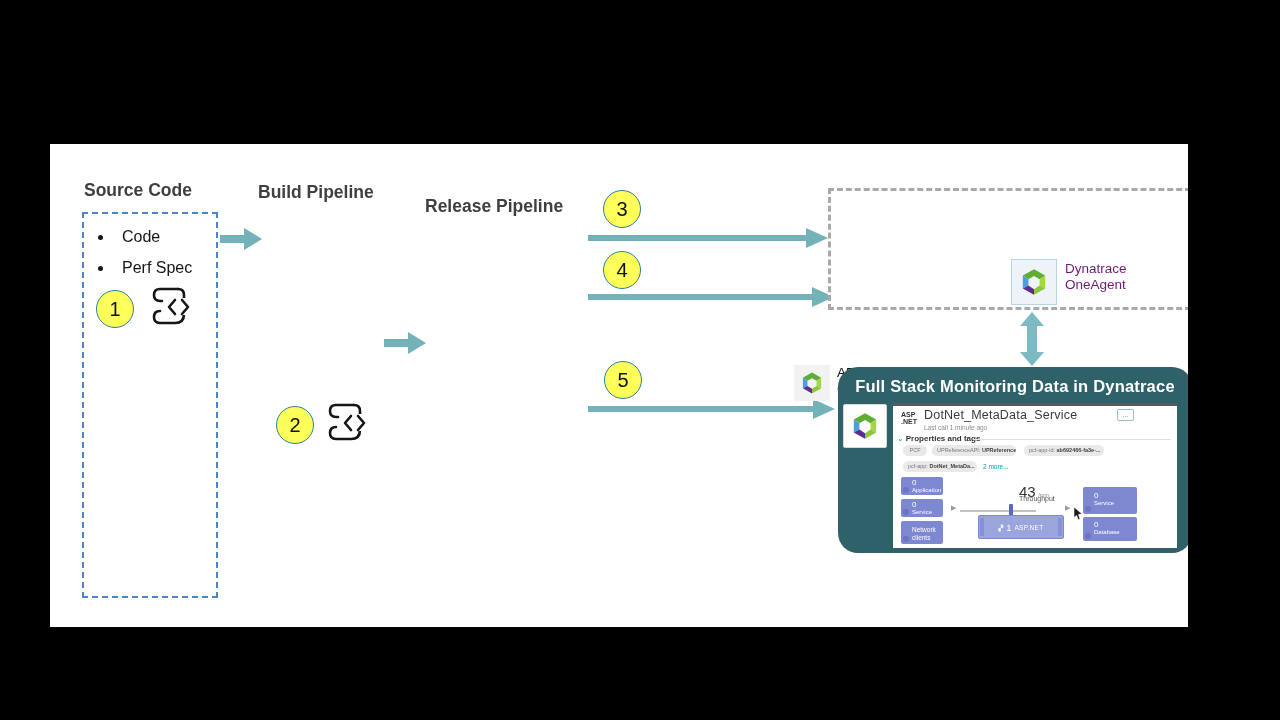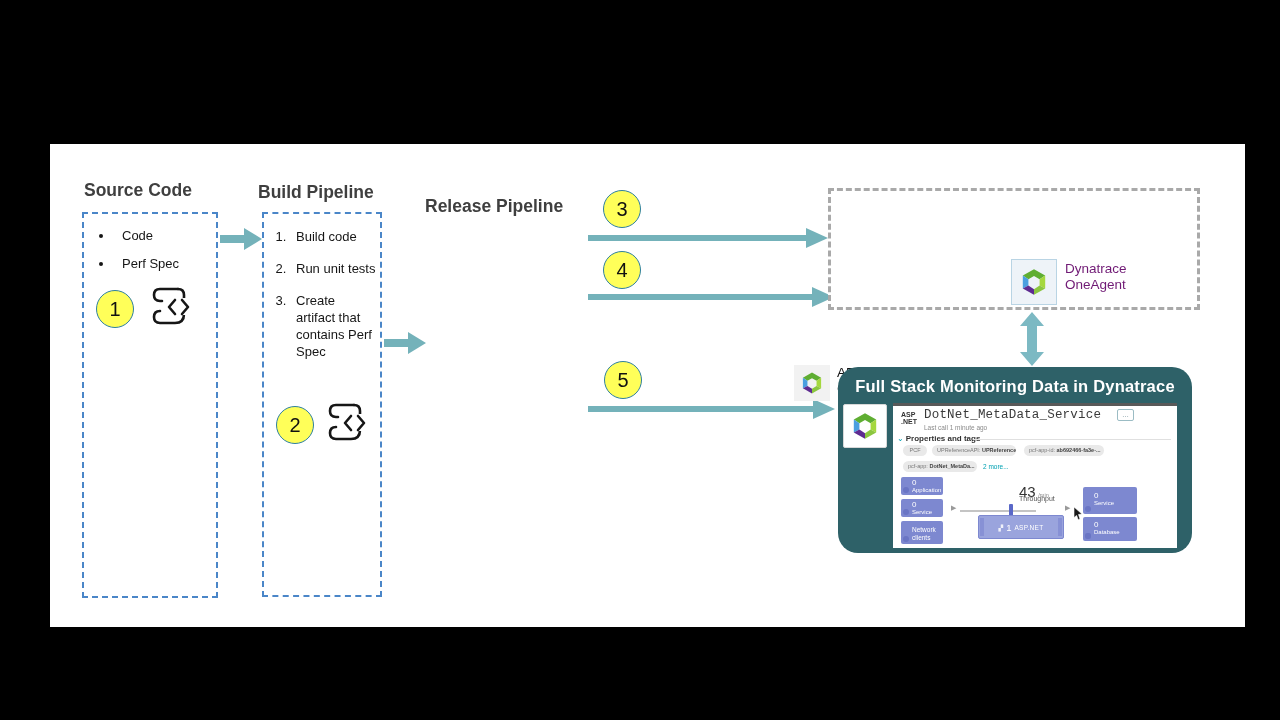--- a/index.html
+++ b/index.html
@@ -1,24 +1,24 @@
 <!DOCTYPE html>
 <html><head>
 <meta charset="utf-8">
 <style>
   html,body{margin:0;padding:0;background:#000;}
   *{box-sizing:border-box;}
-  #stage{position:relative;width:1280px;height:720px;background:#000;overflow:hidden;
+  #stage{position:relative;width:1188px;height:720px;background:#000;overflow:hidden;
          font-family:"Liberation Sans",sans-serif;}
   #canvas{position:absolute;left:50px;top:144px;width:1195px;height:483px;background:#fff;}
 
   .col-title{position:absolute;font-size:17.5px;font-weight:bold;color:#3f3f3f;white-space:nowrap;}
   .dash-box{position:absolute;border:2px dashed #4a86c8;background:#fff;}
 
-  .bullet-list{margin:0;padding:14px 6px 0 30px;font-size:13px;color:#161616;}
+  .bullet-list{margin:0;padding:14px 6px 0 30px;font-size:16px;color:#161616;}
   .bullet-list li{margin-bottom:13px;padding-left:8px;}
   .num-list{margin:0;padding:14px 4px 0 26px;font-size:13px;color:#161616;line-height:17px;}
   .num-list li{margin-bottom:15px;padding-left:6px;}
   .num-list li.gap-lg{margin-bottom:44px;}
   .num-list li.gap-xl{margin-bottom:60px;}
 
   .badge{position:absolute;width:38px;height:38px;border-radius:50%;background:#ffff59;
          border:1.6px solid #2e7f9e;color:#111;font-size:20px;display:flex;
          align-items:center;justify-content:center;}
   .abs{position:absolute;}
@@ -33,21 +33,21 @@
   .fullstack{position:absolute;left:788px;top:223px;width:354px;height:186px;background:#2e6168;
              border-radius:20px;}
   .fs-title{position:absolute;left:0;right:0;top:10px;text-align:center;color:#fff;
             font-size:16.5px;font-weight:600;letter-spacing:.2px;}
   .fs-cubebox{position:absolute;left:5px;top:37px;width:44px;height:44px;background:#fff;
               border:1px solid #d8d8d8;border-radius:2px;display:flex;align-items:center;justify-content:center;}
 
   .panel{position:absolute;left:55px;top:36px;width:284px;height:145px;background:#fff;overflow:hidden;}
   .panel-topstrip{position:absolute;left:0;top:0;width:100%;height:3px;background:#595959;}
   .tech-badge{position:absolute;left:8px;top:8px;font-size:7px;font-weight:bold;color:#333;line-height:7px;}
-  .svc-name{position:absolute;left:31px;top:5px;font-size:12.5px;color:#3a3a3a;letter-spacing:.2px;font-family:Liberation Mono, monospace;}
+  .svc-name{position:absolute;left:31px;top:5px;font-size:12.5px;color:#3a3a3a;letter-spacing:.2px;}
   .svc-sub{position:absolute;left:31px;top:21px;font-size:6.5px;color:#8a8a8a;}
   .more-btn{position:absolute;left:224px;top:6px;width:17px;height:12px;border:1px solid #9bbcc4;
             border-radius:2px;color:#6d8b93;font-size:7px;line-height:10px;text-align:center;}
   .props-row{position:absolute;left:4px;top:31px;font-size:8px;color:#333;font-weight:600;}
   .props-row .chev{color:#00a1b2;font-weight:normal;margin-right:2px;}
   .props-line{position:absolute;left:80px;top:36px;width:198px;height:1px;background:#e0e0e0;}
   .pill{position:absolute;height:11px;background:#e9e9e9;border-radius:5.5px;font-size:5.5px;
         color:#777;line-height:11px;padding:0 5px;white-space:nowrap;overflow:hidden;}
   .pill b{color:#444;}
   .more-link{position:absolute;font-size:6.5px;color:#00a1b2;}
@@ -100,27 +100,20 @@
       <path d="M27 16 l-6 7 l6 7"></path>
       <path d="M34 16 l6 7 l-6 7"></path>
     </g>
   </svg>
 
   <svg class="abs" style="left:170px;top:84px" width="42" height="22" viewBox="0 0 42 22">
     <polygon points="0,7 24,7 24,0 42,11 24,22 24,15 0,15" fill="#74b2ba"></polygon>
   </svg>
 
   <div class="col-title" style="left:208px;top:38px">Build Pipeline</div>
-  <div class="dash-box" style="left:212px;top:68px;width:120px;height:385px">
-    <ol class="num-list">
-      <li>Build code</li>
-      <li>Run unit tests</li>
-      <li>Create artifact that contains Perf Spec</li>
-    </ol>
-  </div>
   <div class="badge" style="left:226px;top:262px">2</div>
   <svg class="abs" style="left:274px;top:256px" width="44" height="46" viewBox="0 0 44 46">
     <g fill="none" stroke="#161616" stroke-width="2.6" stroke-linecap="round" stroke-linejoin="round">
       <path d="M30 5 H12 q-6 0 -6 6 q0 6 6 6 h2"></path>
       <path d="M30 5 q6 0 6 6 v19 q0 9 -9 9 H12 q-6 0 -6 -6 q0 -6 6 -6"></path>
     </g>
     <rect x="19" y="14" width="24" height="17" fill="#fff"></rect>
     <g fill="none" stroke="#161616" stroke-width="2.6" stroke-linecap="round" stroke-linejoin="round">
       <path d="M27 16 l-6 7 l6 7"></path>
       <path d="M34 16 l6 7 l-6 7"></path>

